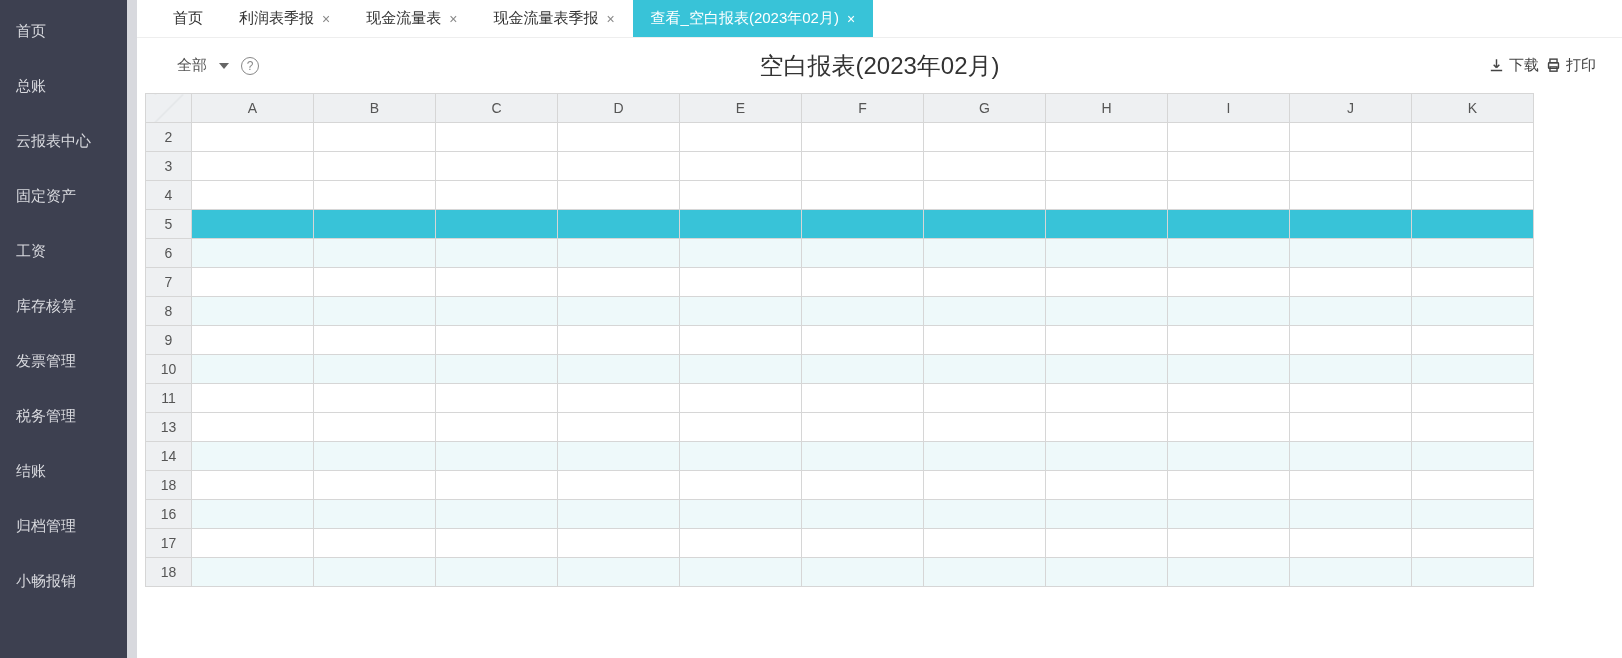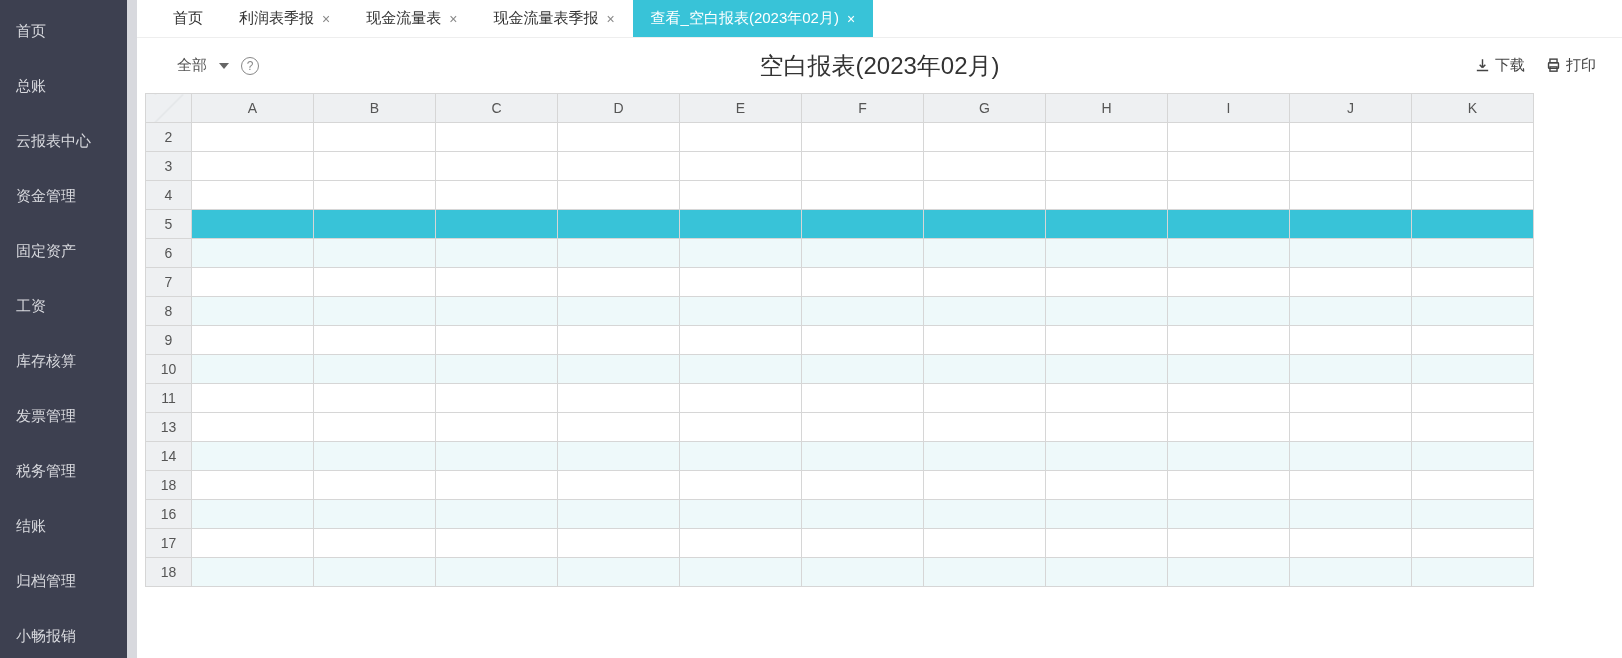--- a/index.html
+++ b/index.html
@@ -91,21 +91,21 @@
 }
 .title {
   position: absolute;
   left: 50%;
   transform: translateX(-50%);
   font-size: 24px;
   color: #333;
   white-space: nowrap;
   text-align: center;
 }
-.actions { margin-left: auto; display: flex; gap: 20px; align-items: center; }
+.actions { margin-left: auto; display: flex; gap: 6px; align-items: center; }
 .action-btn {
   display: flex;
   align-items: center;
   gap: 4px;
   font-size: 15px;
   color: #444;
   cursor: pointer;
 }
 .action-btn svg { width: 17px; height: 17px; }
 
@@ -138,21 +138,20 @@
 .sheet .colw { width: 122px; }
 </style>
 </head>
 <body>
 
 <div class="app">
   <nav class="sidebar">
     <div class="sidebar-item">首页</div>
     <div class="sidebar-item">总账</div>
     <div class="sidebar-item">云报表中心</div>
-    <div class="sidebar-item">资金管理</div>
     <div class="sidebar-item">固定资产</div>
     <div class="sidebar-item">工资</div>
     <div class="sidebar-item">库存核算</div>
     <div class="sidebar-item">发票管理</div>
     <div class="sidebar-item">税务管理</div>
     <div class="sidebar-item">结账</div>
     <div class="sidebar-item">归档管理</div>
     <div class="sidebar-item">小畅报销</div>
   </nav>
   <div class="sidebar-scroll"></div>

